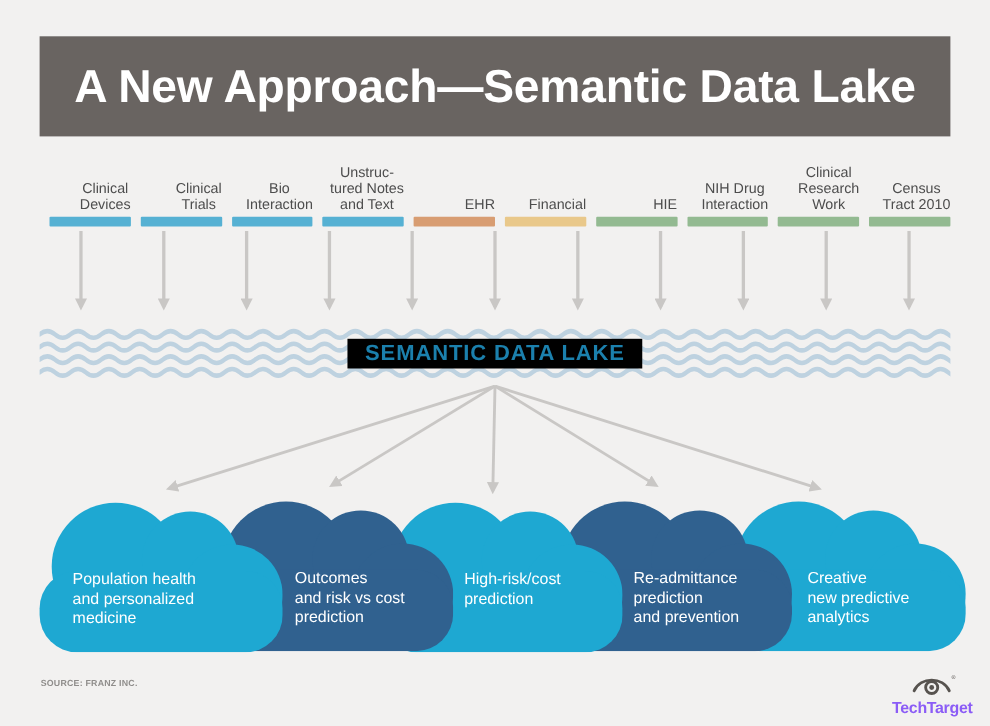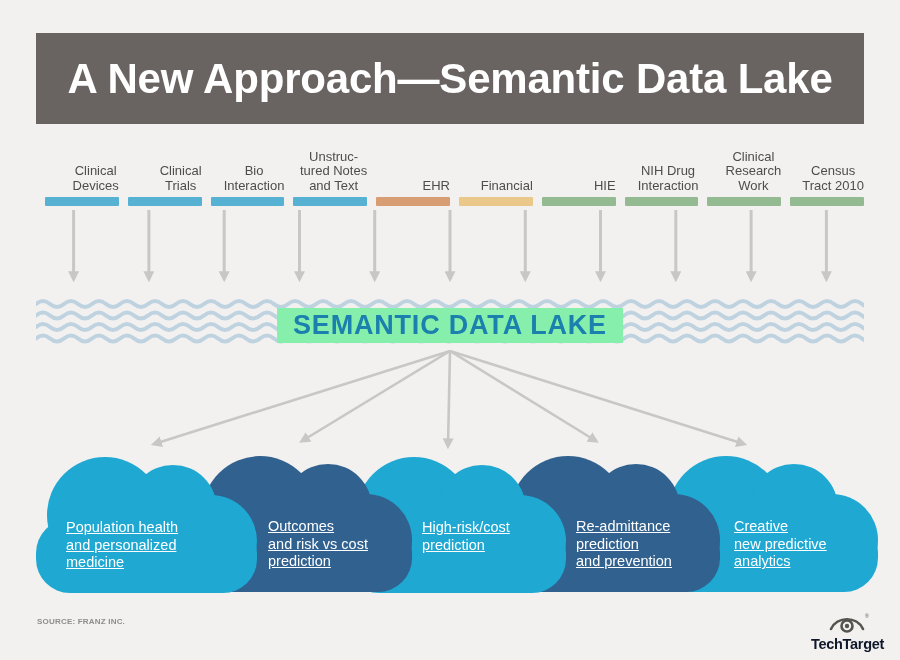--- a/index.html
+++ b/index.html
@@ -21,41 +21,41 @@
 
   
   .arrows-down,.lake-waves,.arrows-fan{position:absolute;left:36px;}
   .arrows-down{top:209px;}
   .lake-waves{top:298px;}
   .arrows-fan{top:350px;}
   .wavepath{fill:none;stroke:#bed2e0;stroke-width:4;stroke-linecap:round;}
 
   
   .lake-label{position:absolute;left:50%;top:308px;transform:translateX(-50%);
-              background:#86efac;padding:2px 16px;color:#1b80ad;font-size:27px;
+              background:#000000;padding:2px 16px;color:#1b80ad;font-size:20px;
               font-weight:bold;letter-spacing:0.8px;white-space:nowrap;}
 
   
   .cloud{position:absolute;width:222px;height:140px;}
   .cloud svg{position:absolute;left:0;top:0;}
   .cloud-label{position:absolute;top:66px;color:#ffffff;font-size:14.5px;line-height:17.5px;
-               white-space:pre-line;text-decoration:underline;}
+               white-space:pre-line;}
   .cloud-1{left:35px;top:453px;z-index:15;}
   .cloud-2{left:190px;top:452px;z-index:14;}
   .cloud-3{left:344px;top:453px;z-index:13;}
   .cloud-4{left:498px;top:452px;z-index:12;}
   .cloud-5{left:656px;top:452px;z-index:11;}
   .cloud-1 .cloud-label{left:31px;}
   .cloud-2 .cloud-label,.cloud-3 .cloud-label,.cloud-4 .cloud-label,.cloud-5 .cloud-label{left:78px;}
 
   
   .source-credit{position:absolute;left:37px;top:617px;font-size:8px;letter-spacing:0.2px;
                  color:#8f8d8b;font-weight:bold;}
   .brand{position:absolute;right:17px;bottom:9px;width:72px;text-align:center;z-index:20;}
-  .brand-name{color:#0f172a;font-size:14.5px;font-weight:bold;font-stretch:condensed;
+  .brand-name{color:#8b5cf6;font-size:14.5px;font-weight:bold;font-stretch:condensed;
               letter-spacing:-0.3px;line-height:14px;}
 </style>
 </head>
 <body>
 
 <div class="stage">
 
   <div class="header">
     <h1>A New Approach—Semantic Data Lake</h1>
   </div>

